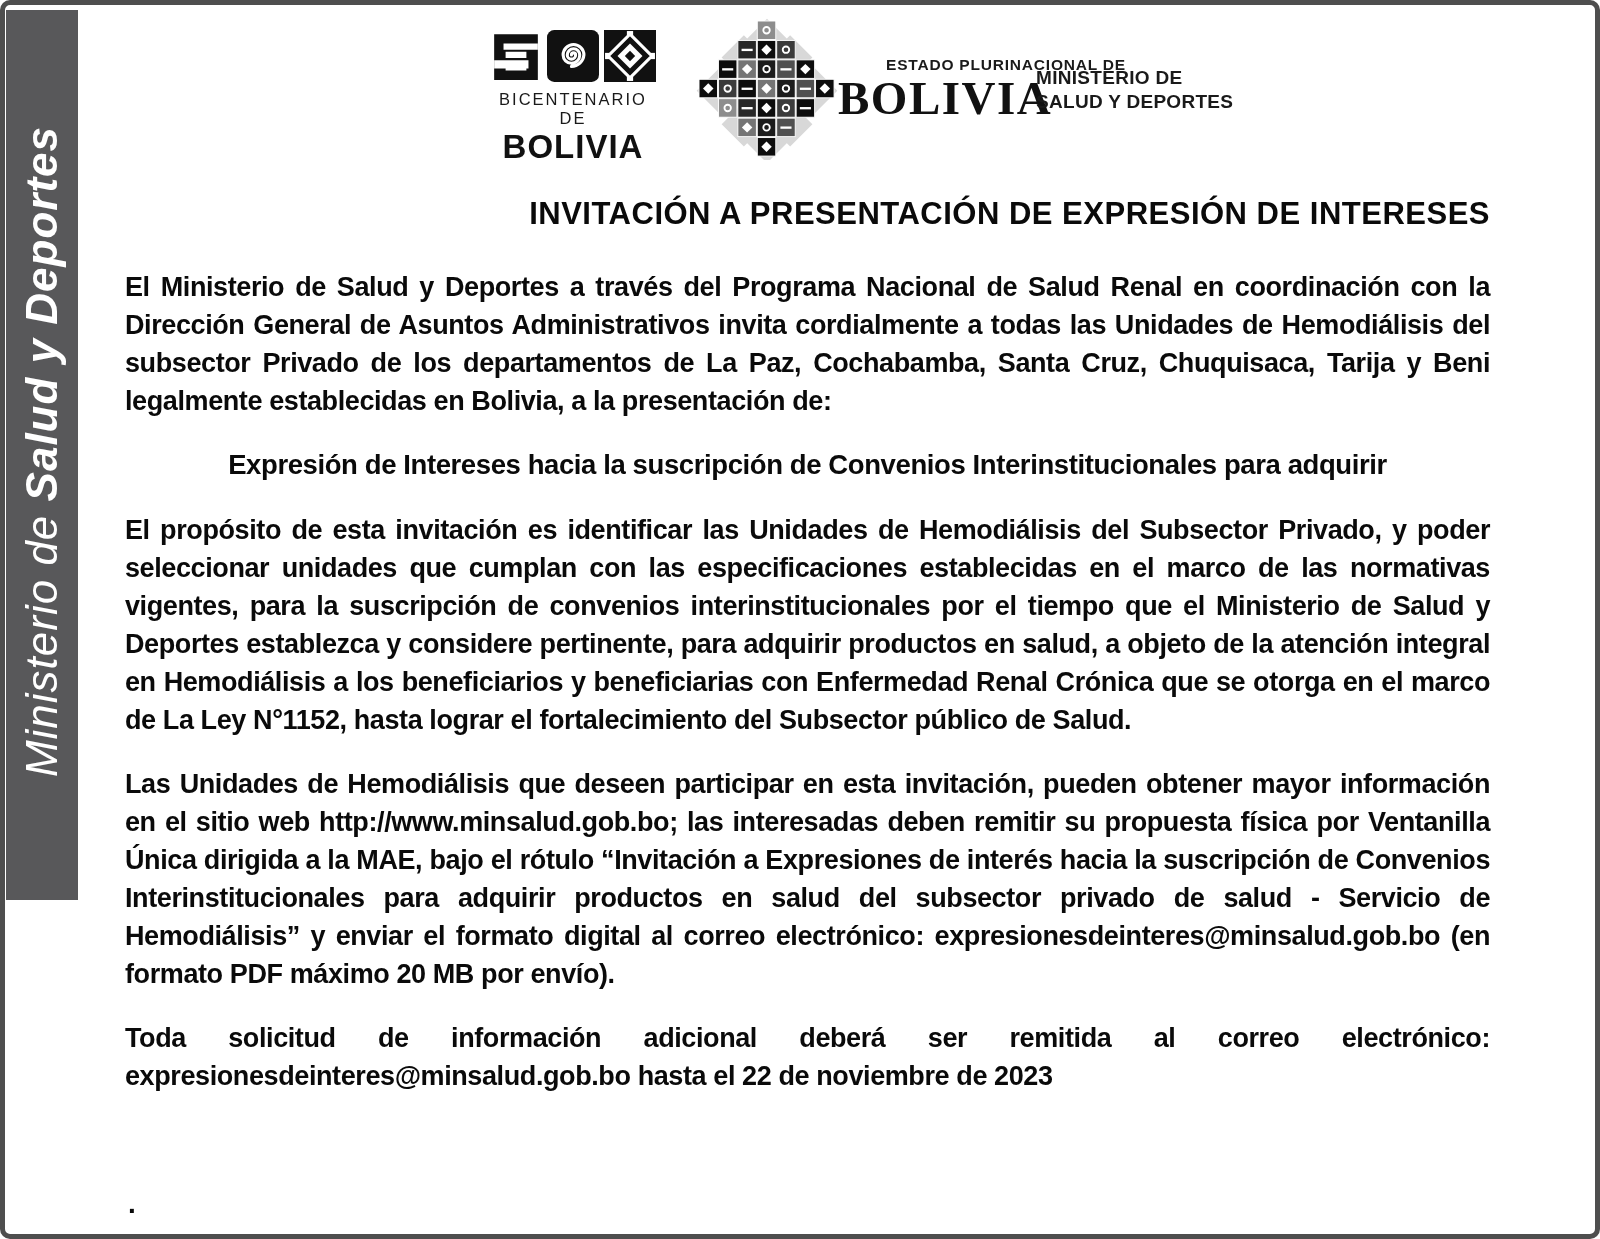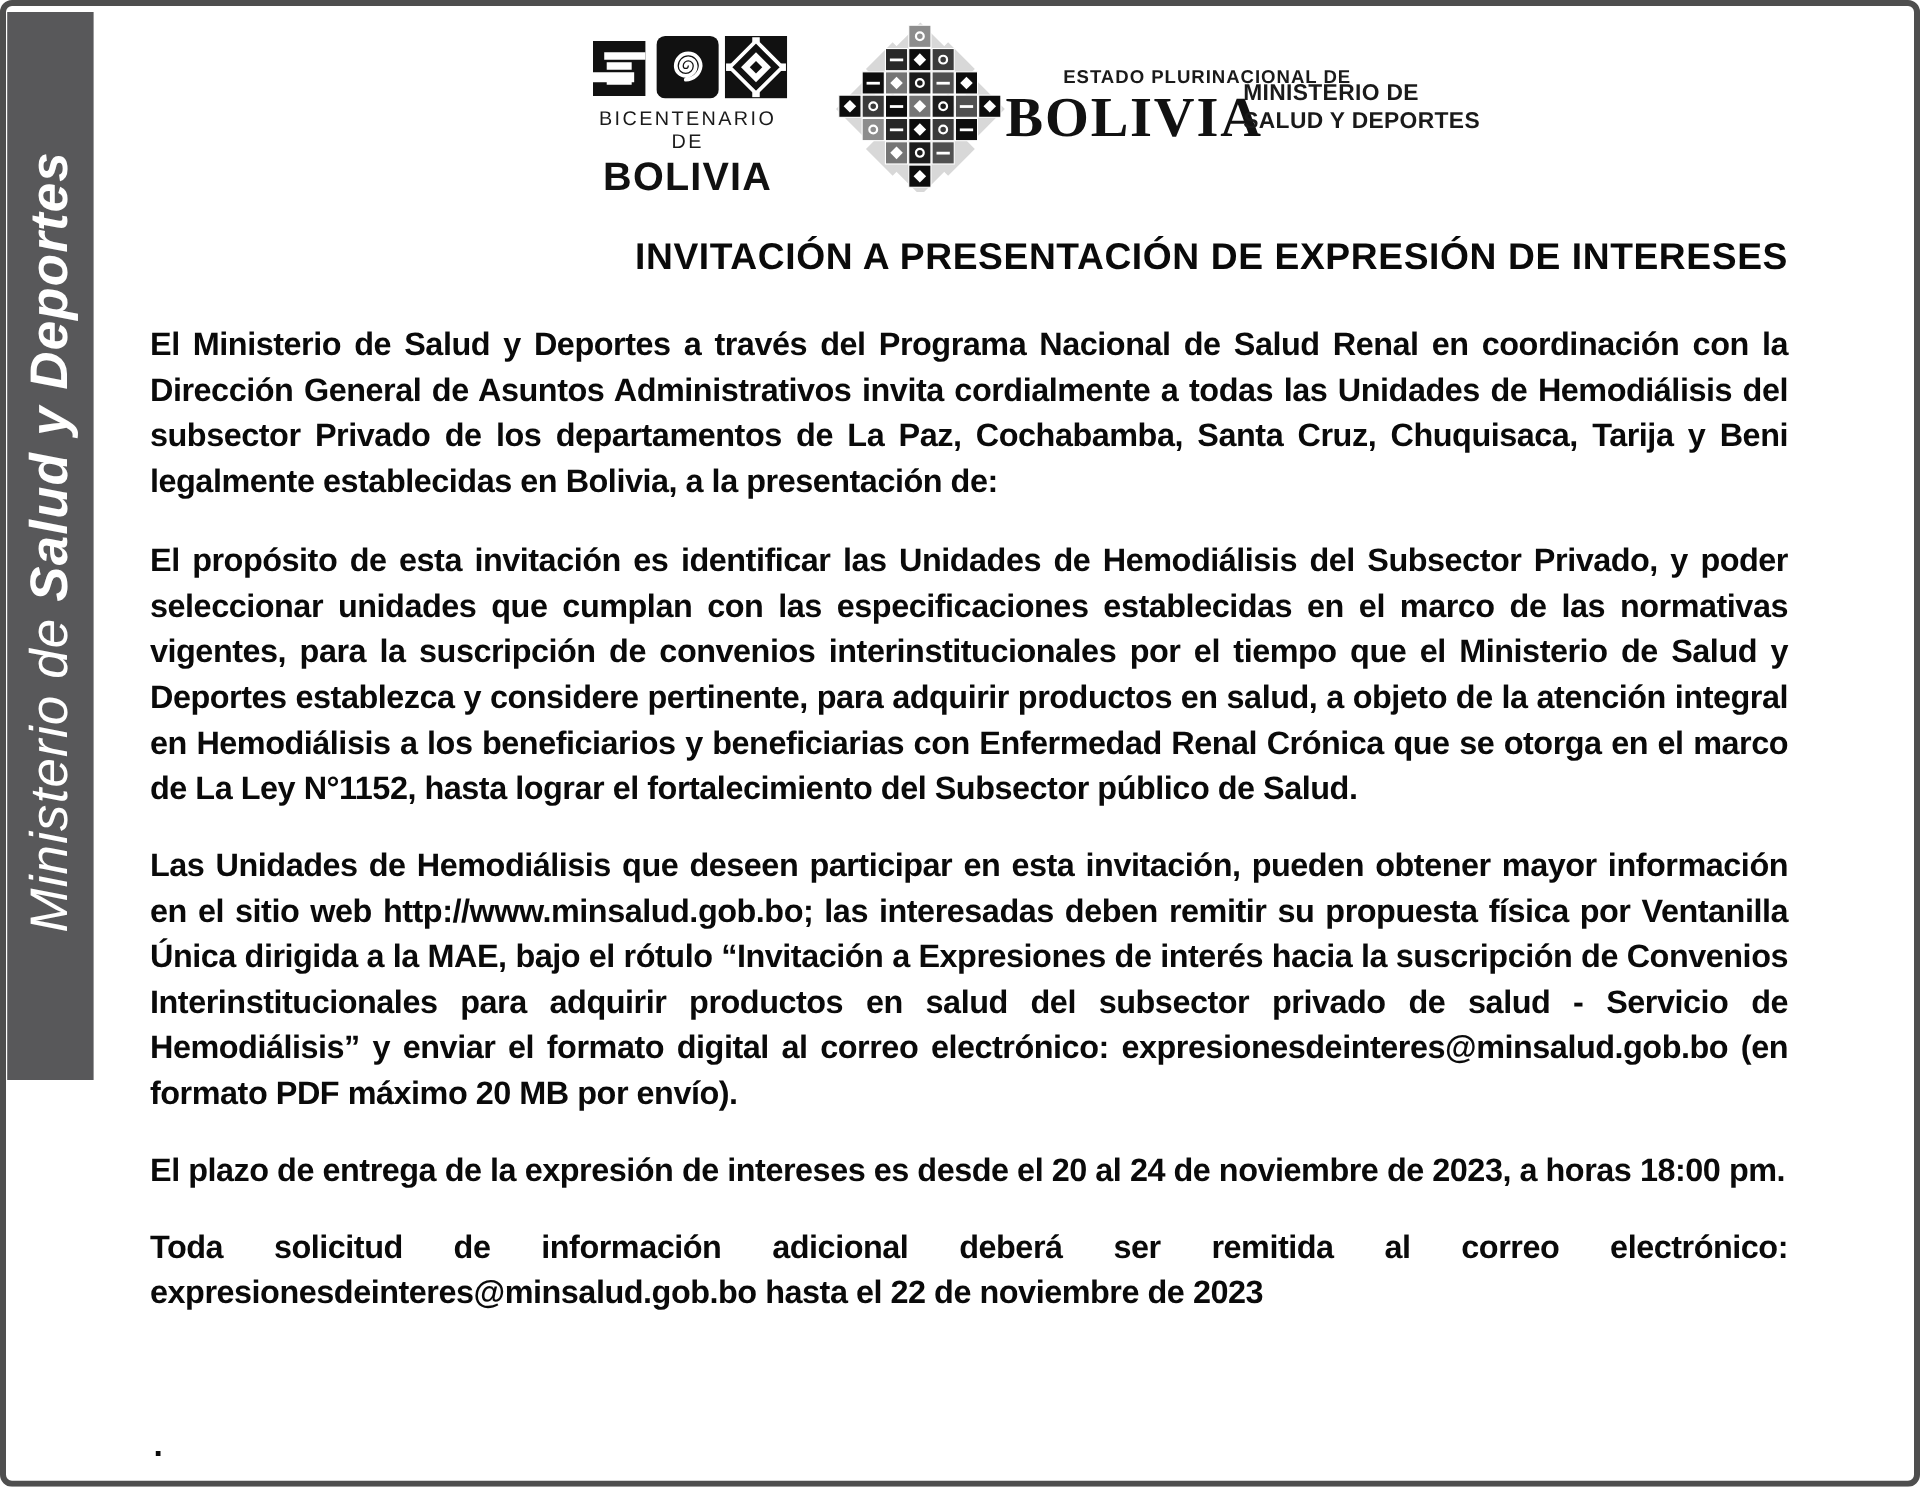--- a/index.html
+++ b/index.html
@@ -171,20 +171,20 @@
   <div class="ministerio">
     <div>MINISTERIO DE</div>
     <div>SALUD Y DEPORTES</div>
   </div>
 </div>
 
 <div class="content">
   <h1 class="doc-title">INVITACIÓN A PRESENTACIÓN DE EXPRESIÓN DE INTERESES</h1>
   <p class="para">El Ministerio de Salud y Deportes a través del Programa Nacional de Salud Renal en coordinación con la Dirección General de Asuntos Administrativos invita cordialmente a todas las Unidades de Hemodiálisis del subsector Privado de los departamentos de La Paz, Cochabamba, Santa Cruz, Chuquisaca, Tarija y Beni legalmente establecidas en Bolivia, a la presentación de:</p>
   <div class="bold-heading">
+    <div>Expresión de Intereses hacia la suscripción de Convenios Interinstitucionales para adquirir</div>
   </div>
   <p class="para">El propósito de esta invitación es identificar las Unidades de Hemodiálisis del Subsector Privado, y poder seleccionar unidades que cumplan con las especificaciones establecidas en el marco de las normativas vigentes, para la suscripción de convenios interinstitucionales por el tiempo que el Ministerio de Salud y Deportes establezca y considere pertinente, para adquirir productos en salud, a objeto de la atención integral en Hemodiálisis a los beneficiarios y beneficiarias con Enfermedad Renal Crónica que se otorga en el marco de La Ley N°1152, hasta lograr el fortalecimiento del Subsector público de Salud.</p>
   <p class="para">Las Unidades de Hemodiálisis que deseen participar en esta invitación, pueden obtener mayor información en el sitio web http://www.minsalud.gob.bo; las interesadas deben remitir su propuesta física por Ventanilla Única dirigida a la MAE, bajo el rótulo “Invitación a Expresiones de interés hacia la suscripción de Convenios Interinstitucionales para adquirir productos en salud del subsector privado de salud - Servicio de Hemodiálisis” y enviar el formato digital al correo electrónico: expresionesdeinteres@minsalud.gob.bo (en formato PDF máximo 20 MB por envío).</p>
-  <p class="para">El plazo de entrega de la expresión de intereses es desde el 20 al 24 de noviembre de 2023, a horas 18:00 pm.</p>
   <p class="para">Toda solicitud de información adicional deberá ser remitida al correo electrónico: expresionesdeinteres@minsalud.gob.bo hasta el 22 de noviembre de 2023</p>
 </div>
 
 <div class="trailing-period">.</div>
 
 </body></html>

